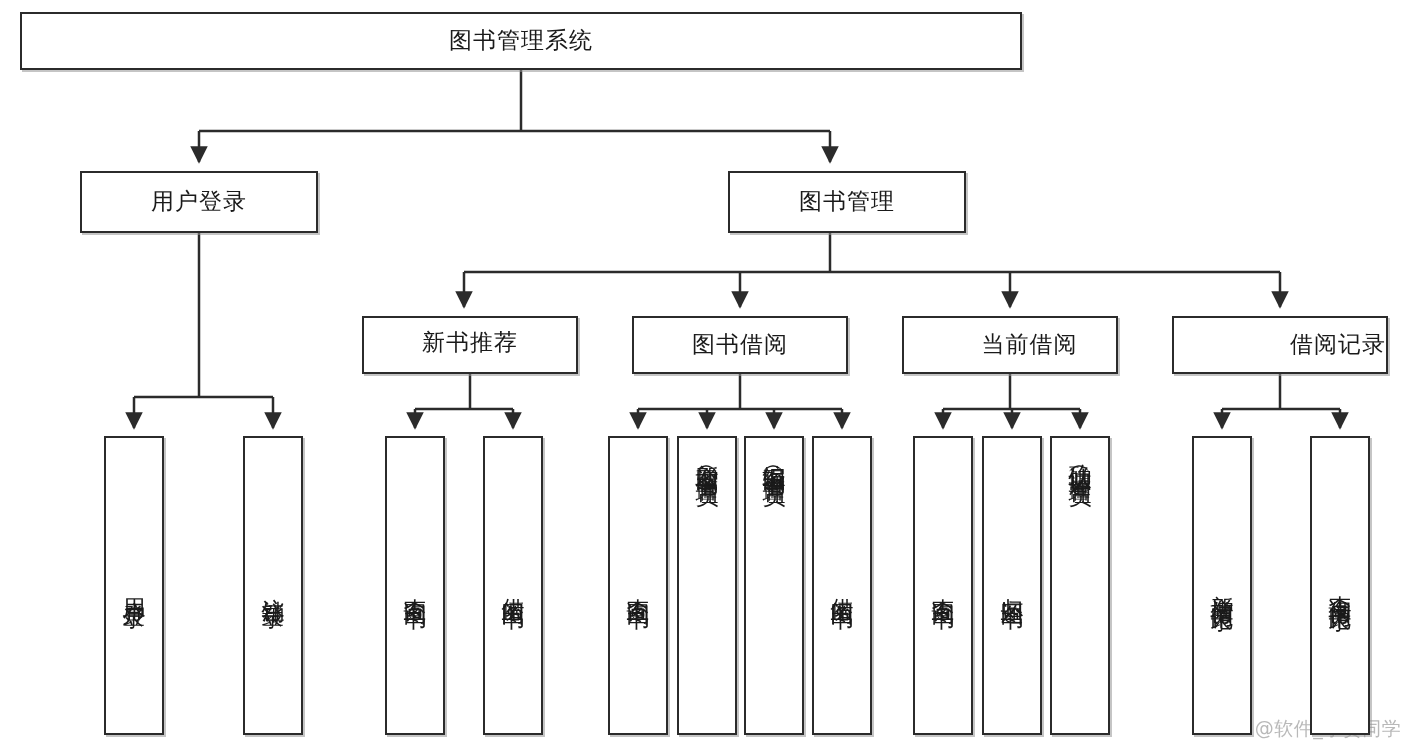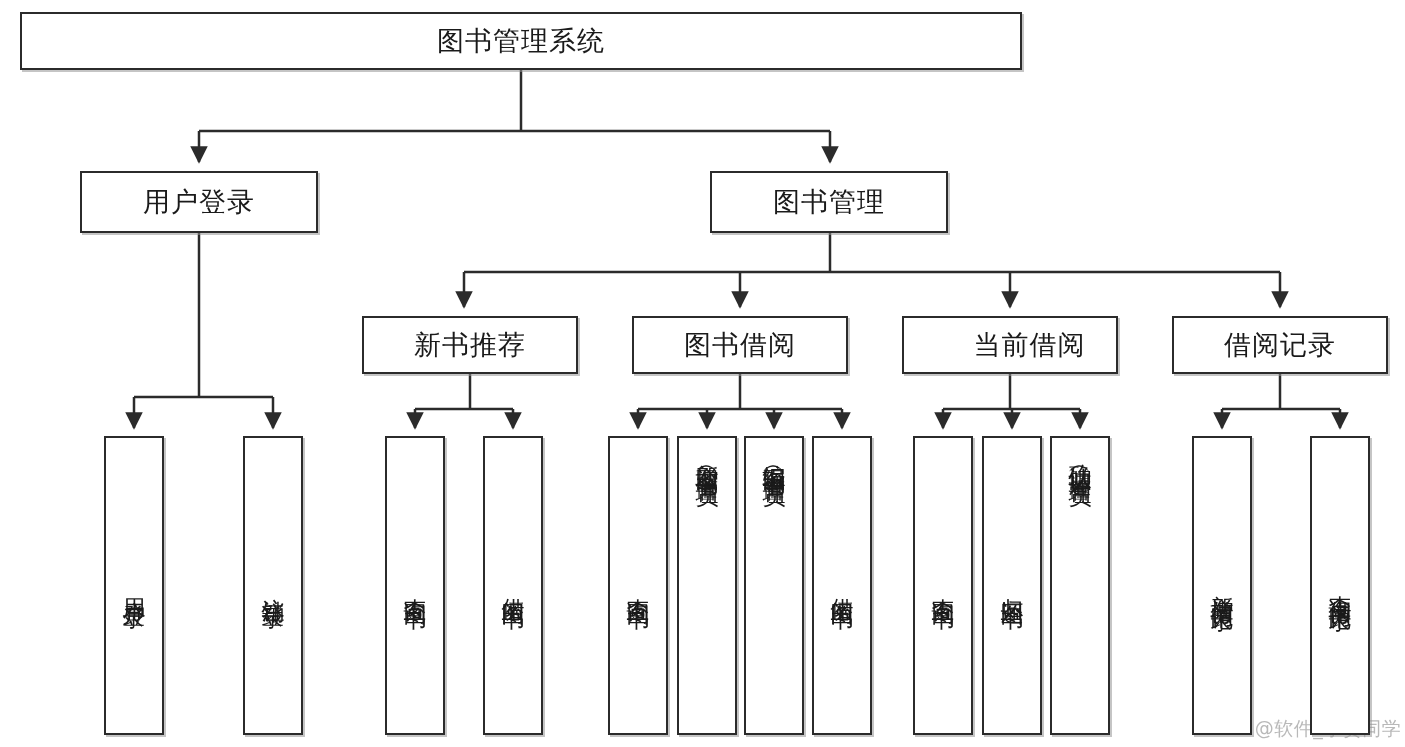--- a/index.html
+++ b/index.html
@@ -28,21 +28,21 @@
     box-sizing: border-box;
     background: #ffffff;
     border: 2.5px solid #2b2b2b;
     box-shadow: 2px 2px 0 rgba(150,150,150,0.55);
     display: flex;
     align-items: center;
     justify-content: center;
     color: #1a1a1a;
   }
   .node.horiz {
-    font-size: 27px;
+    font-size: 23px;
     letter-spacing: 1px;
     line-height: 1.2;
   }
   .node.vert {
     writing-mode: vertical-rl;
     text-orientation: upright;
     font-size: 23px;
     line-height: 1.35;
     letter-spacing: 3px;
     padding: 6px 0;
@@ -119,33 +119,33 @@
   </svg>
 
   <div class="watermark" style="left: 1192px; top: 716px; color: rgb(185, 185, 185);">CSDN @软件_小贺同学</div>
 
 <div class="node horiz" style="left: 20px; top: 12px; width: 1002px; height: 58px;">
       <span>图书管理系统</span>
     </div>
     <div class="node horiz" style="left: 80px; top: 171px; width: 238px; height: 62px;">
       <span>用户登录</span>
     </div>
-    <div class="node horiz" style="left: 710px; top: 171px; width: 238px; height: 62px;">
+    <div class="node horiz" style="left: 728px; top: 171px; width: 238px; height: 62px;">
       <span>图书管理</span>
     </div>
-    <div class="node horiz" style="left: 362px; top: 316px; width: 216px; height: 58px;">
+    <div class="node horiz" style="left: 362px; top: 316px; width: 216px; height: 58px; font-family: Liberation Mono, monospace;">
       <span>新书推荐</span>
     </div>
     <div class="node horiz" style="left: 632px; top: 316px; width: 216px; height: 58px; justify-content: center;">
       <span>图书借阅</span>
     </div>
     <div class="node horiz" style="left: 902px; top: 316px; width: 216px; height: 58px; padding-left: 39px;">
       <span>当前借阅</span>
     </div>
-    <div class="node horiz" style="left: 1172px; top: 316px; width: 216px; height: 58px;">
+    <div class="node horiz" style="left: 1172px; top: 316px; width: 216px; height: 58px; justify-content: flex-end;">
       <span>借阅记录</span>
     </div>
     <div class="node vert" style="left: 104px; top: 436px; width: 60px; height: 299px;">
       <span>用户登录</span>
     </div>
     <div class="node vert" style="left: 243px; top: 436px; width: 60px; height: 299px;">
       <span>注销登录</span>
     </div>
     <div class="node vert" style="left: 385px; top: 436px; width: 60px; height: 299px;">
       <span>查询图书</span>

